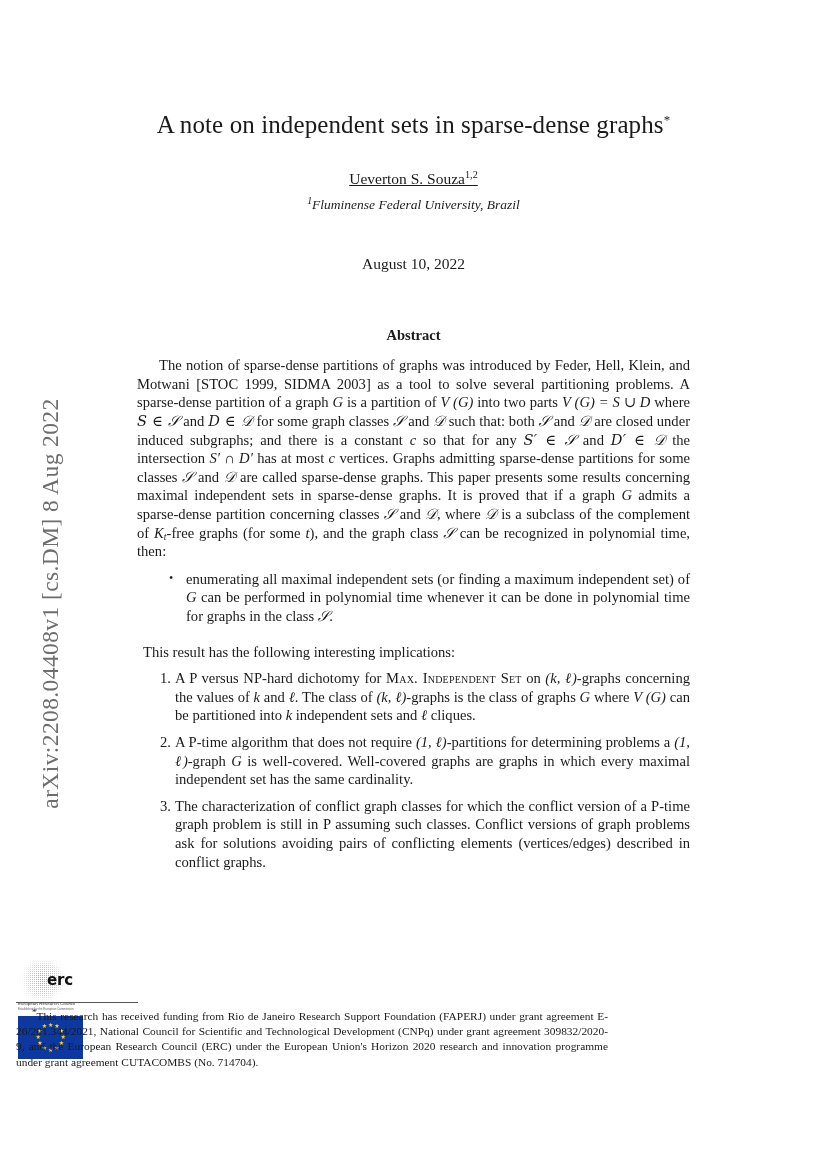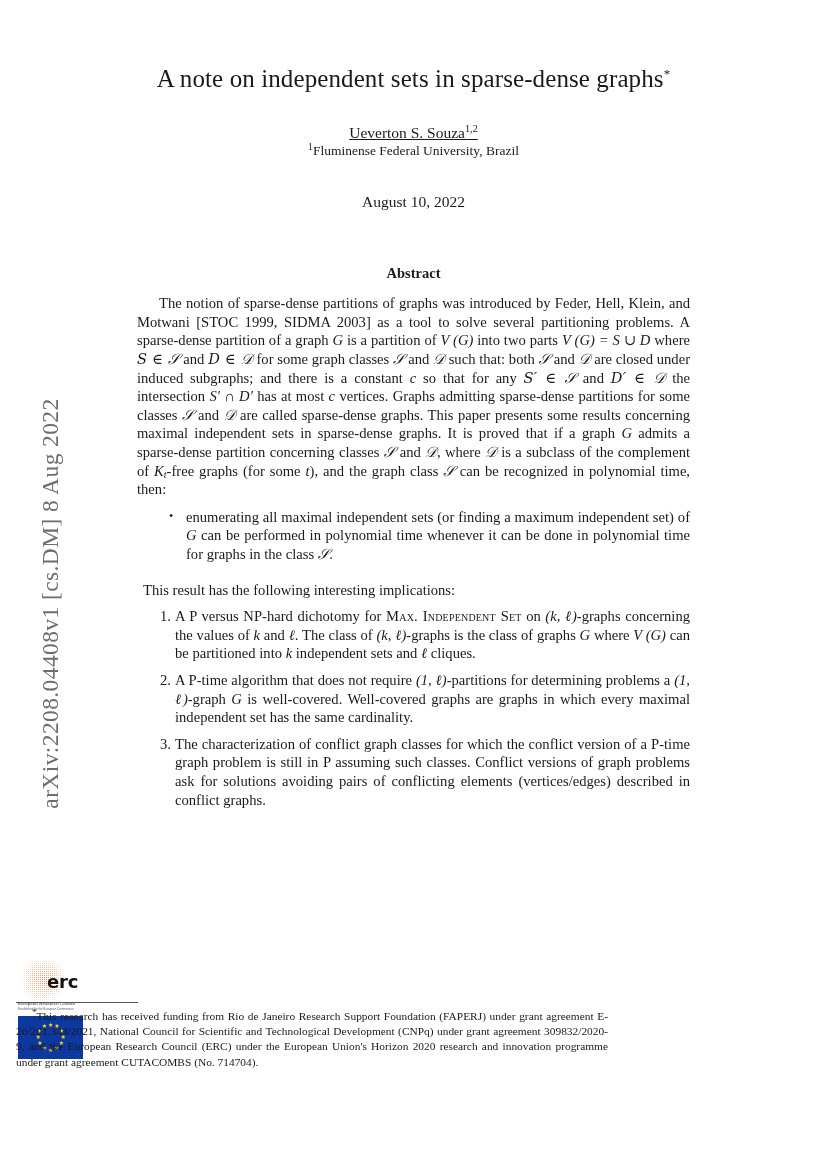--- a/index.html
+++ b/index.html
@@ -43,21 +43,21 @@
   #page {
     position: absolute;
     left: 137px;
     top: 0;
     width: 553px;
     height: 1169px;
   }
 
   #paper-title {
     margin: 0;
-    padding-top: 64px;
+    padding-top: 110px;
     font-size: 25px;
     font-weight: normal;
     text-align: center;
     letter-spacing: 0.1px;
     line-height: 1.2;
   }
   #paper-title sup.fn-mark {
     font-size: 0.52em;
     vertical-align: super;
     line-height: 0;
@@ -70,24 +70,25 @@
     font-size: 15.5px;
     text-decoration: underline;
   }
   #author-line sup {
     font-size: 0.66em;
     vertical-align: super;
     line-height: 0;
   }
 
   .affiliation {
-    margin: 0;
+    margin: 8px;
     text-align: center;
     font-size: 13.5px;
     line-height: 1.28;
+    font-style: italic;
   }
   .affiliation:first-of-type { padding-top: 22px; }
   .affiliation sup {
     font-size: 0.72em;
     vertical-align: super;
     line-height: 0;
   }
 
   #paper-date {
     margin: 0;
@@ -236,21 +237,21 @@
     mask-image:
       repeating-linear-gradient(0deg, #000 0 1px, transparent 1px 2px),
       repeating-linear-gradient(90deg, #000 0 1px, transparent 1px 2px);
     mask-composite: intersect;
   }
   #erc-wordmark {
     position: absolute;
     left: 29px;
     top: 11px;
     font-family: "DejaVu Sans", "Liberation Sans", sans-serif;
-    font-size: 18px;
+    font-size: 15px;
     font-weight: bold;
     color: #111111;
     letter-spacing: -0.2px;
   }
   #erc-subtitle {
     margin: 1px 0 0 0;
     font-family: "Liberation Sans", "DejaVu Sans", sans-serif;
     font-size: 4.4px;
     color: #2a2a2a;
     letter-spacing: 0.1px;

